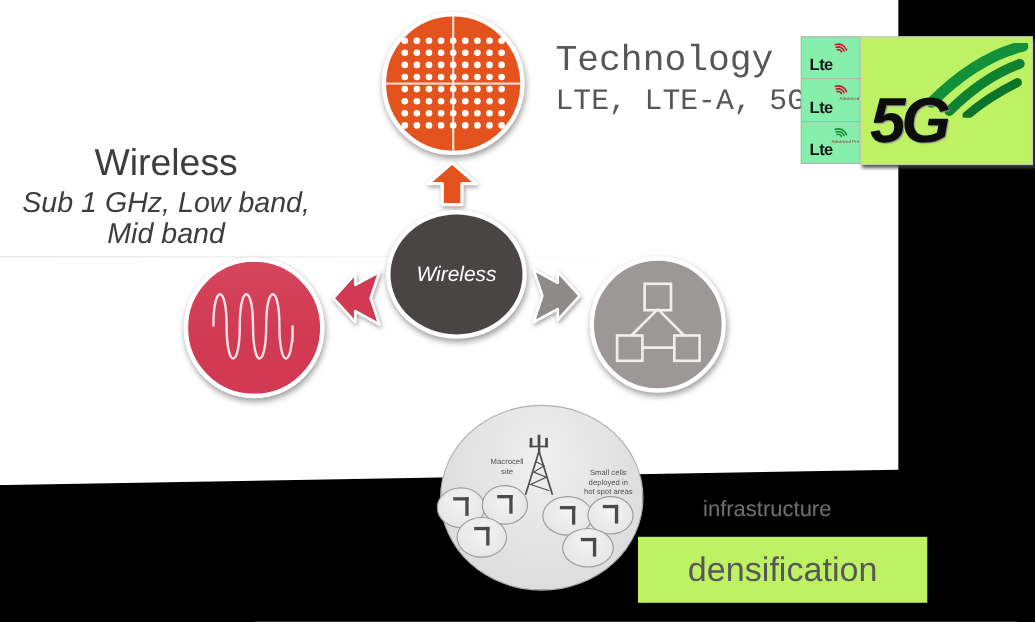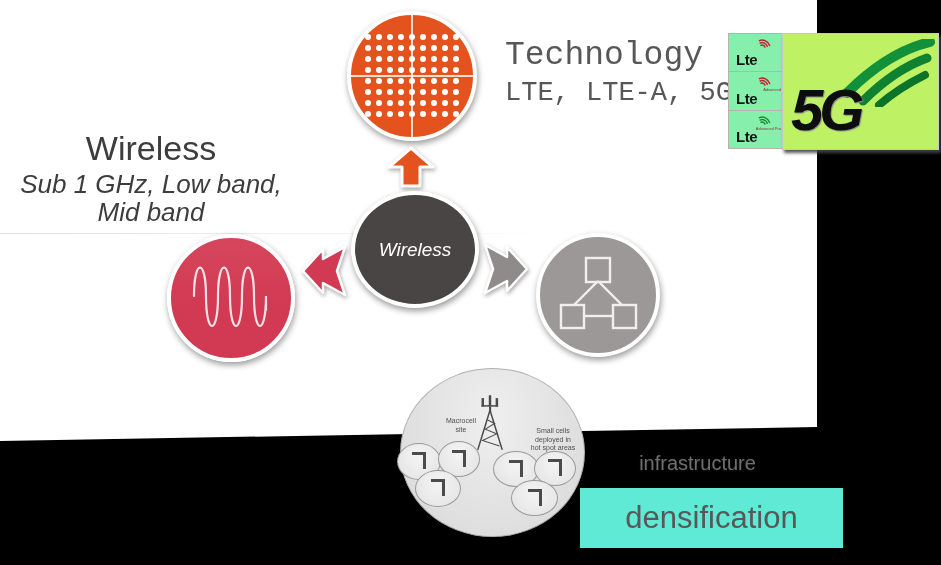--- a/index.html
+++ b/index.html
@@ -19,21 +19,21 @@
 
   .tech-block{position:absolute;left:505px;top:39px;width:242px;text-align:left;color:var(--text-gray,#575757);font-family:Liberation Mono, monospace;}
   .tech-block .big{font-size:33px;line-height:33px;}
   .tech-block .sub{font-size:27px;line-height:28px;margin-top:7px;}
   .tech-block .cap{font-size:33px;line-height:34px;margin-top:6px;}
 
   .net-word1{position:absolute;left:575px;top:407px;width:240px;text-align:center;
              font-size:30px;color:var(--text-light,#6a6a6a);}
   .net-word2{position:absolute;left:570px;top:452px;width:255px;text-align:center;
              font-size:20px;color:#6e6e6e;text-shadow:0 1px 2px rgba(25,25,25,.9);}
-  .dens-box{position:absolute;left:580px;top:488px;width:263px;height:60px;background:#5eead4;
+  .dens-box{position:absolute;left:580px;top:488px;width:263px;height:60px;background:#bef264;
             display:flex;align-items:center;justify-content:center;font-size:31px;color:#585858;}
 
   
   .lte-box{position:absolute;left:728px;top:33px;width:54px;height:114px;background:#86efac;
            border:1px solid #b3b3b3;display:flex;flex-direction:column;}
   .lte-cell{position:relative;flex:1;border-bottom:1px solid #b3b3b3;}
   .lte-cell:last-child{border-bottom:none;}
   .lte-word{position:absolute;left:7px;bottom:3px;font-size:15px;font-weight:bold;
             letter-spacing:-.5px;color:#161616;}
   .lte-suffix{position:absolute;right:2px;top:15px;font-size:4px;color:#8b2f38;}

